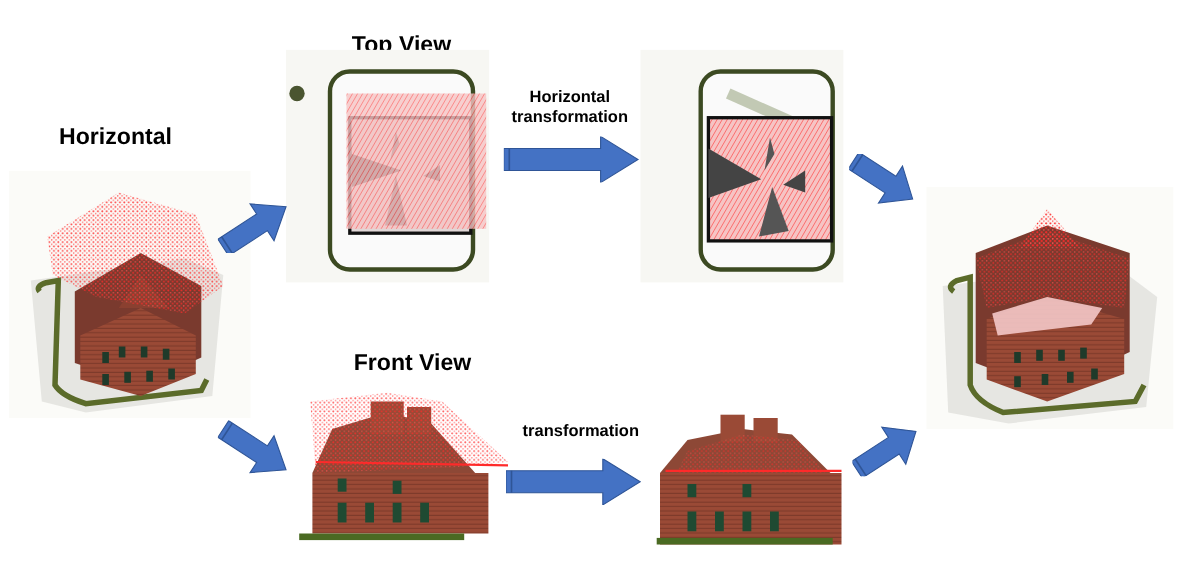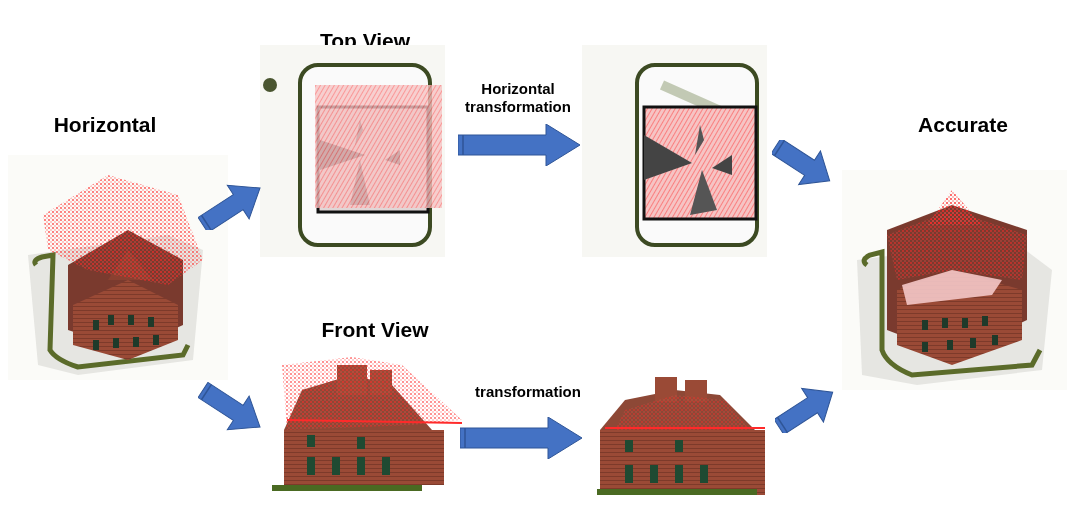--- a/index.html
+++ b/index.html
@@ -21,21 +21,20 @@
 <div class="label big" style="left:290px;top:28px;width:150px;">Top View</div>
 <div class="label big" style="left:295px;top:317px;width:160px;">Front View</div>
 <div class="label small" style="left:448px;top:80px;width:140px;">
   <div>Horizontal</div>
   <div>transformation</div>
 </div>
 <div class="label small" style="left:458px;top:383px;width:140px;">
   <div>transformation</div>
 </div>
 <div class="label big" style="left:868px;top:112px;width:190px;">
-  <div>Accurate</div>
 </div>
 
 <div class="panel" style="left:8px;top:155px;width:220px;height:225px;">
   <svg width="220" height="225" viewBox="0 0 220 225">
     <defs>
       <pattern id="dots1" width="4" height="4" patternUnits="userSpaceOnUse">
         <circle cx="1" cy="1" r="0.9" fill="#ff2a2a"></circle>
           <circle cx="3" cy="3" r="0.7" fill="#ff5050"></circle>
       </pattern>
       <pattern id="brick" width="6" height="4" patternUnits="userSpaceOnUse">

